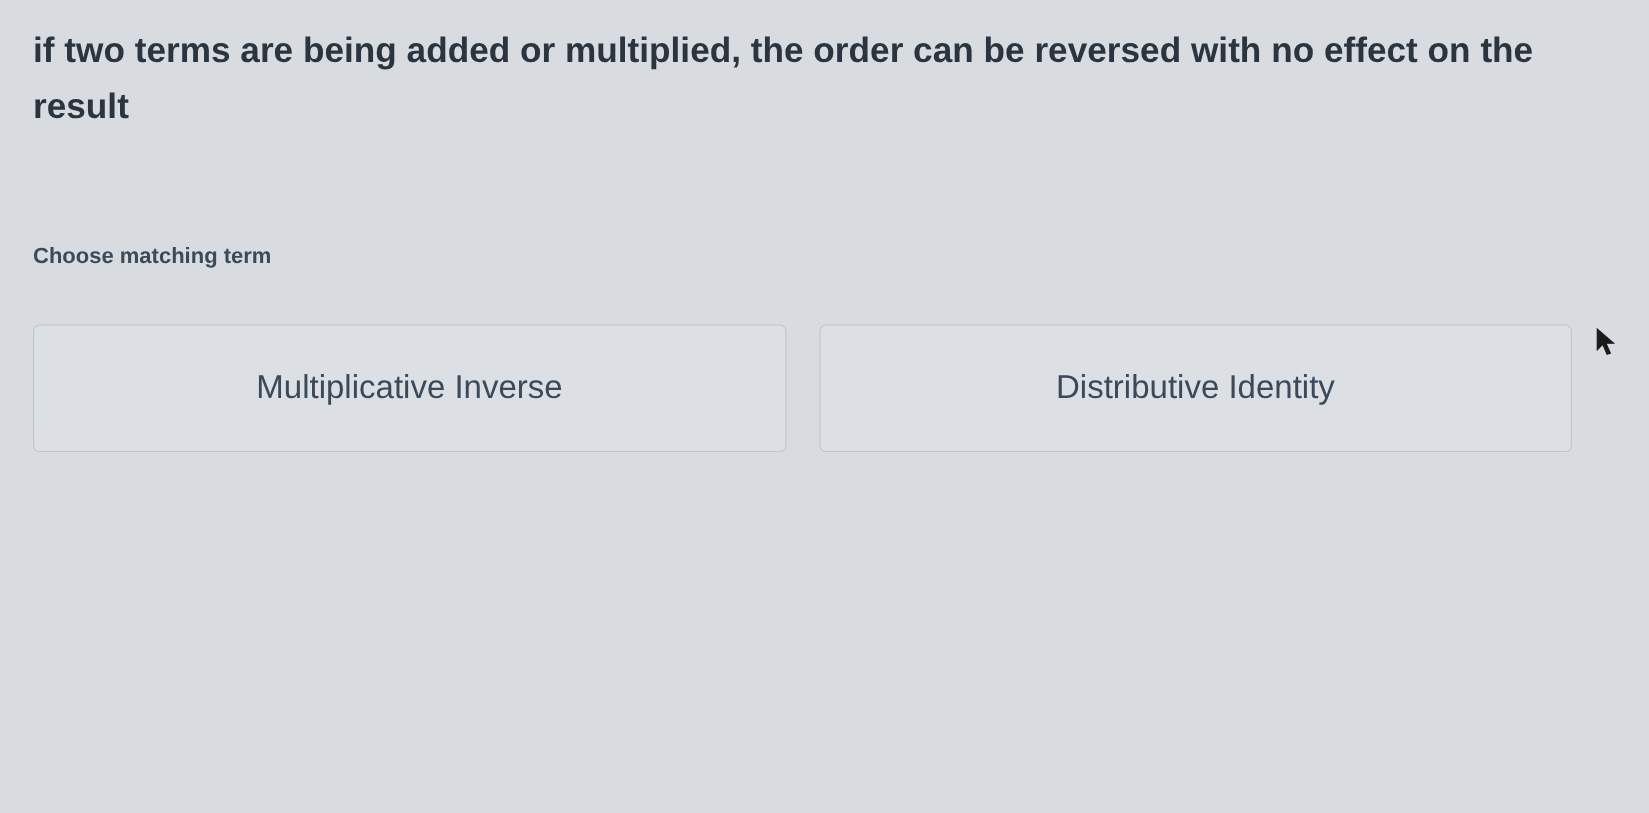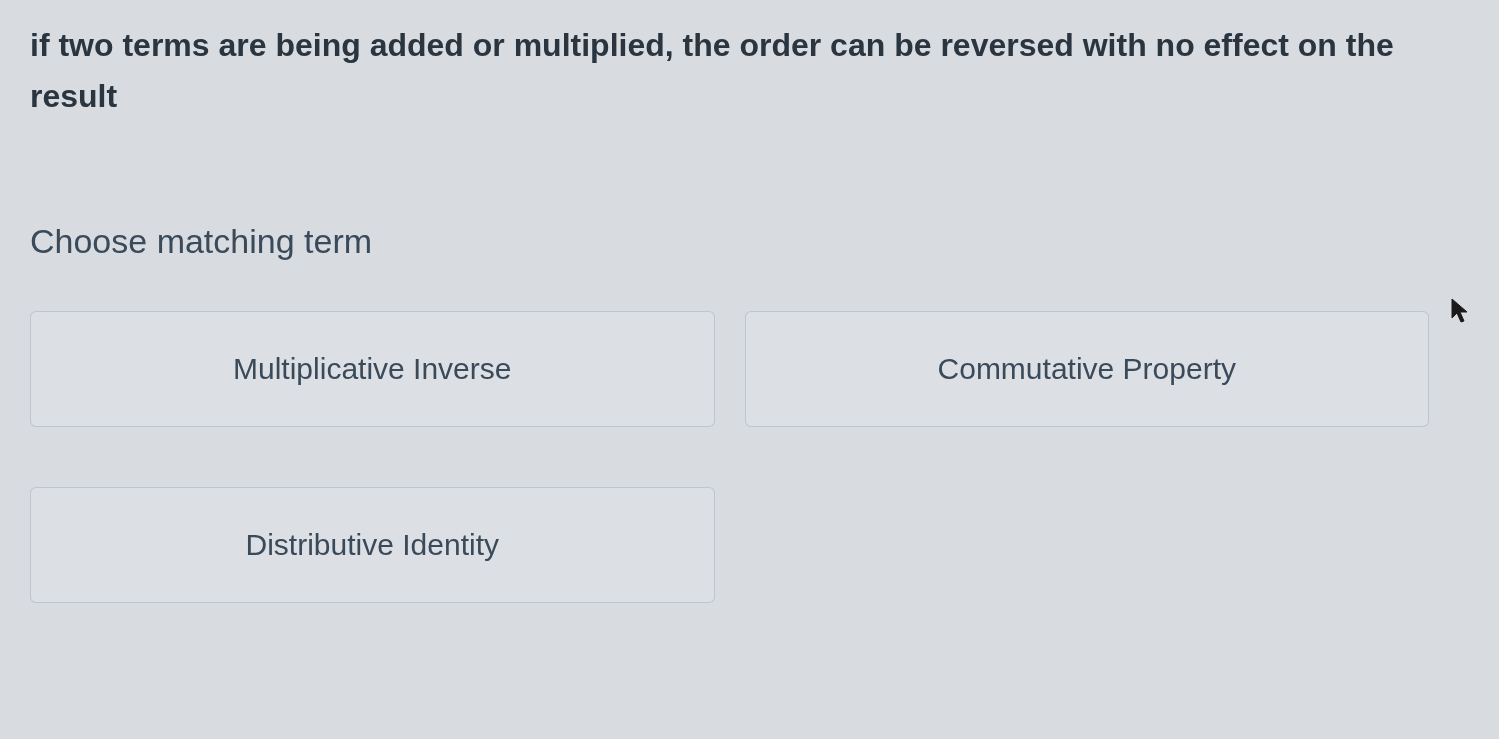--- a/index.html
+++ b/index.html
@@ -17,23 +17,23 @@
       overflow: hidden;
     }
     .question-text {
       font-size: 32px;
       color: #2a3540;
       line-height: 1.6;
       font-weight: 700;
       margin-bottom: 100px;
     }
     .instruction {
-      font-size: 34px;
+      font-size: 20px;
       color: #3a4a5a;
-      font-weight: 400;
+      font-weight: 700;
       margin-bottom: 50px;
     }
     .options-grid {
       display: grid;
       grid-template-columns: 1fr 1fr;
       gap: 60px 30px;
       padding-right: 40px;
     }
     .option-button {
       background: rgba(255,255,255,0.1);
@@ -57,21 +57,20 @@
   </style>
 </head>
 <body>
 
 <div class="question-text">if two terms are being added or multiplied, the order can be reversed with no effect on the result</div>
 
 <div class="instruction">Choose matching term</div>
 
 <div class="options-grid">
   <button class="option-button">Multiplicative Inverse</button>
-  <button class="option-button">Commutative Property</button>
   <button class="option-button">Distributive Identity</button>
 </div>
 
 <div class="cursor">
   <svg width="20" height="26" viewBox="0 0 20 26">
     <path d="M 1 1 L 1 20 L 6 15 L 10 24 L 13 23 L 9 14 L 16 14 Z" fill="#1a1a1a" stroke="#1a1a1a" stroke-width="1"></path>
   </svg>
 </div>
 
 </body></html>

